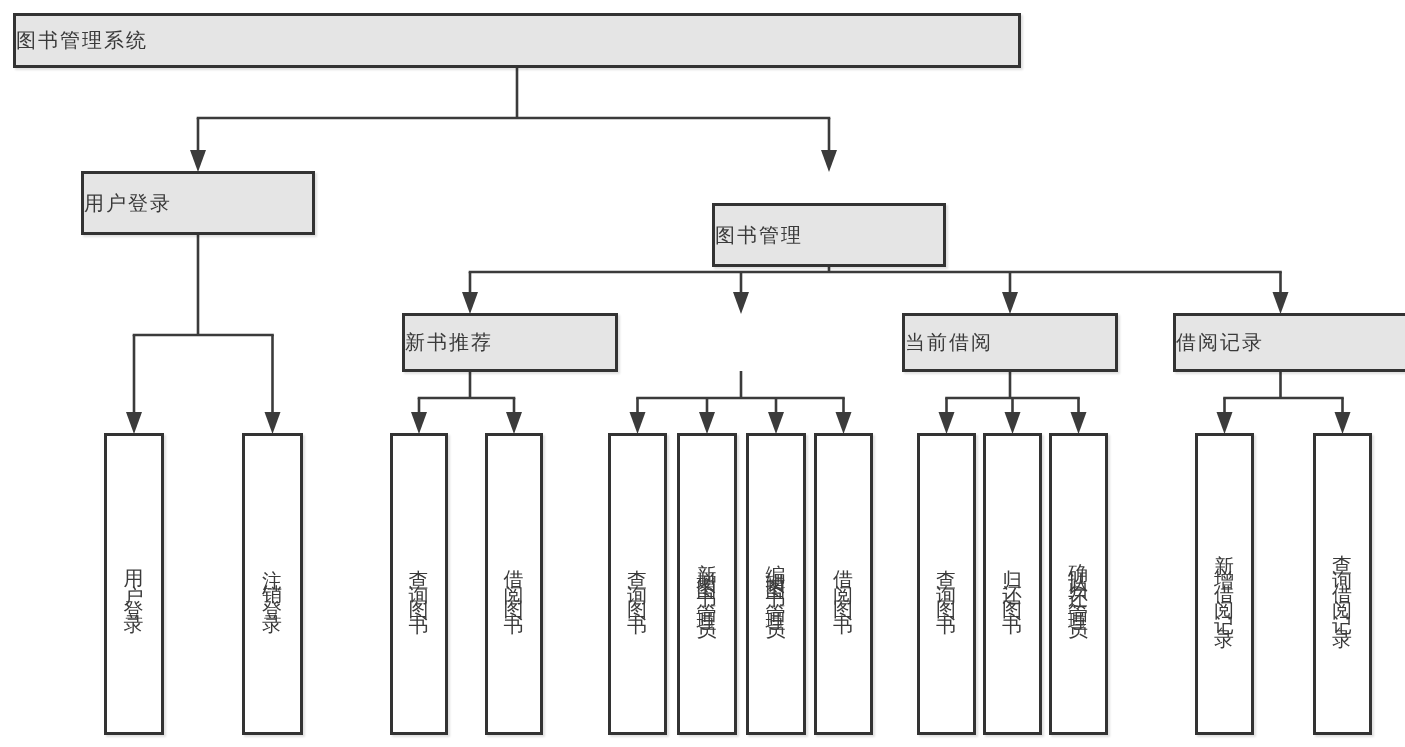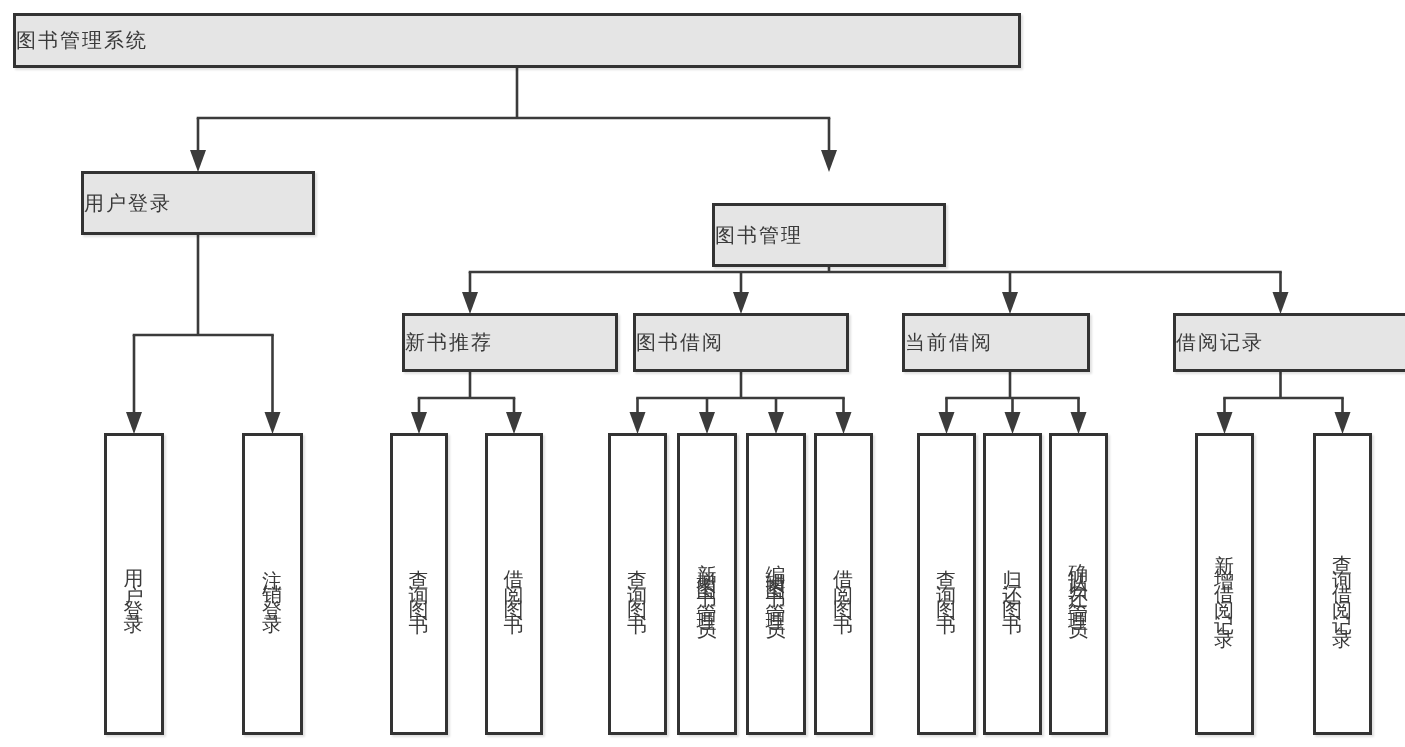--- a/index.html
+++ b/index.html
@@ -139,24 +139,21 @@
   <div class="node" id="n-user-login" style="left:81px; top:171px; width:234px; height:64px;">
     <span class="h-text">用户登录</span>
   </div>
   <div class="node" id="n-book-mgmt" style="left:712px; top:171px; width:234px; height:64px;margin-top:32px;">
     <span class="h-text">图书管理</span>
   </div>
 
   <div class="node" id="n-new-book" style="left:362px; top:313px; width:216px; height:59px;margin-left:40px;">
     <span class="h-text">新书推荐</span>
   </div>
-  <div class="node" id="n-book-borrow" style="left:633px; top:313px; width:216px; height:59px;">
-    <span class="h-text">图书借阅</span>
-  </div>
-  <div class="node" id="n-current-borrow" style="left:902px; top:313px; width:188px; height:59px;">
+  <div class="node" id="n-current-borrow" style="left:902px; top:313px; width:216px; height:59px;">
     <span class="h-text">当前借阅</span>
   </div>
   <div class="node" id="n-borrow-records" style="left:1173px; top:313px; width:254px; height:59px;">
     <span class="h-text">借阅记录</span>
   </div>
 
   <div class="leaf" id="l-user-login" style="left:104px; width:60px;">
     <span class="v-text">用户登录</span>
   </div>
   <div class="leaf" id="l-logout" style="left:242px; width:61px;">

